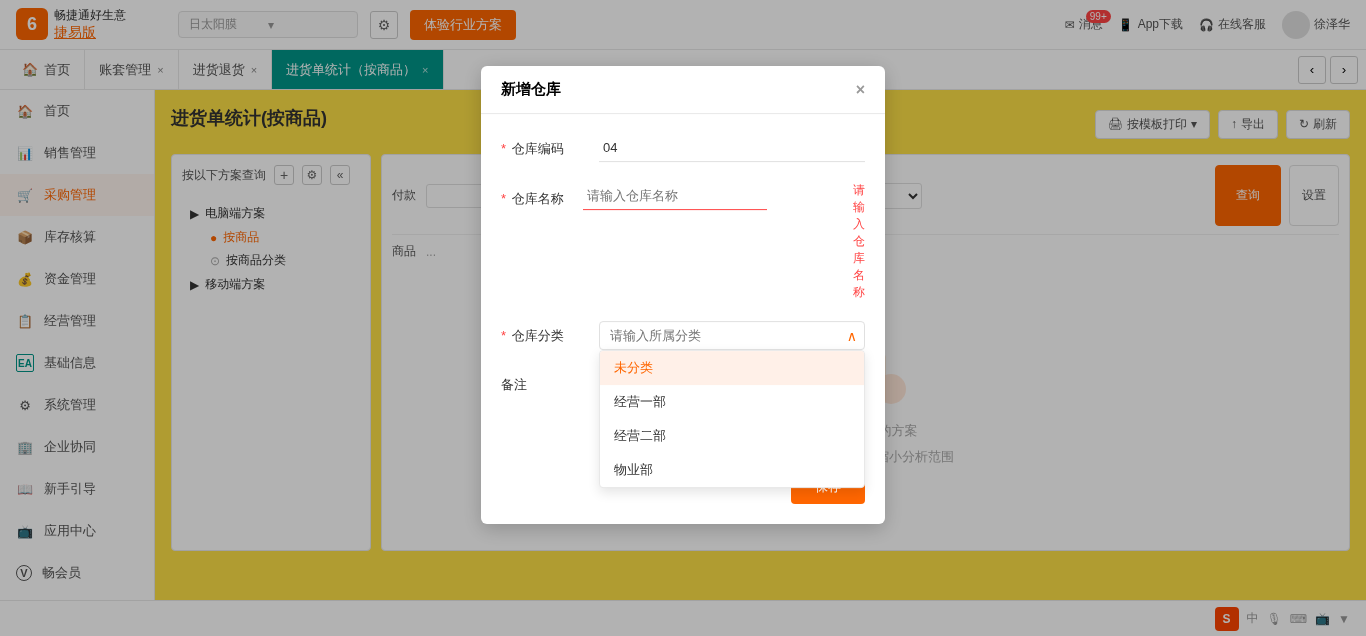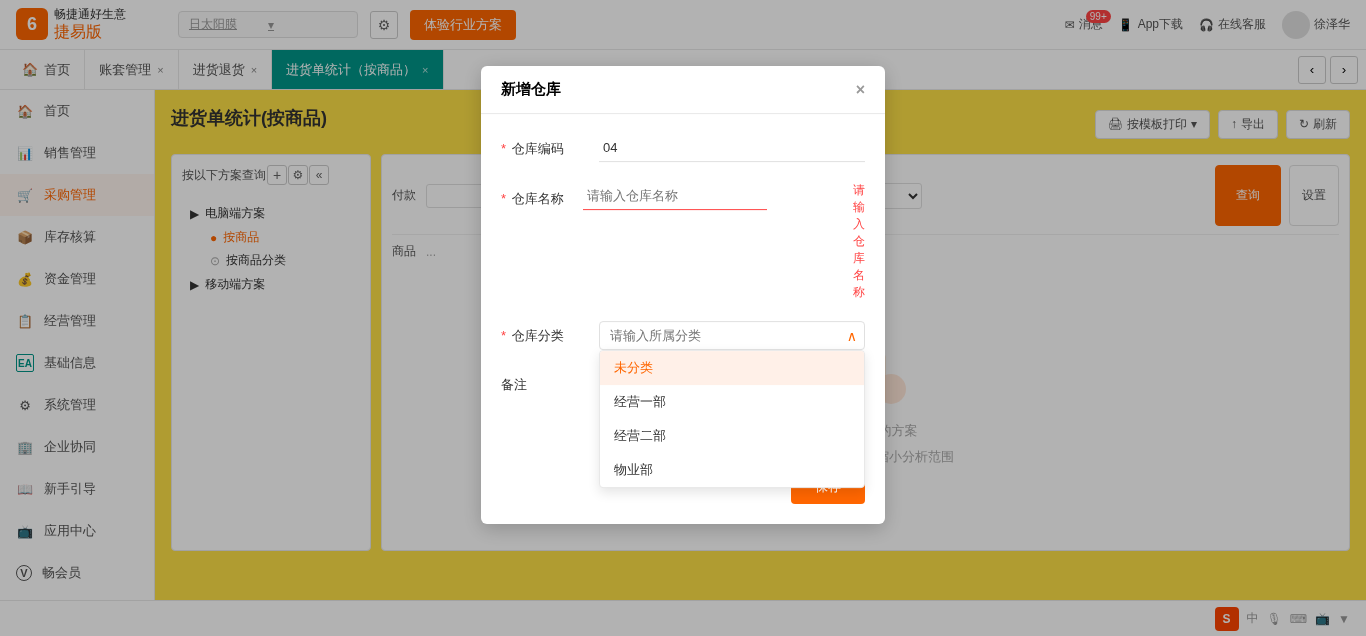--- a/index.html
+++ b/index.html
@@ -14,26 +14,26 @@
     .logo-area {
       display: flex; align-items: center; gap: 6px;
       min-width: 150px;
     }
     .logo-icon {
       width: 32px; height: 32px; background: #ff6600;
       border-radius: 6px; display: flex; align-items: center; justify-content: center;
       color: #fff; font-size: 18px; font-weight: bold;
     }
     .logo-text { font-size: 12px; color: #333; line-height: 1.4; }
-    .logo-sub { font-size: 16px; color: #ff6600; }
+    .logo-sub { font-size: 14px; color: #ff6600; text-decoration: underline; }
     .header-search {
       display: flex; align-items: center; border: 1px solid #e0e0e0;
       border-radius: 4px; padding: 4px 10px; min-width: 180px; background: #f9f9f9;
     }
-    .header-search span { color: #999; font-size: 12px; flex: 1; text-decoration: underline; }
+    .header-search span { color: #999; font-size: 12px; flex: 1; }
     .header-actions { display: flex; align-items: center; gap: 16px; margin-left: auto; }
     .btn-trial {
       background: #ff6600; color: #fff; border: none; border-radius: 4px;
       padding: 6px 14px; cursor: pointer; font-size: 13px;
     }
     .header-icon-item { display: flex; align-items: center; gap: 4px; color: #555; font-size: 12px; cursor: pointer; position: relative; }
     .badge {
       background: #ff4444; color: #fff; font-size: 10px;
       border-radius: 8px; padding: 1px 4px; position: absolute; top: -6px; right: -8px;
     }
@@ -307,21 +307,21 @@
           <button class="toolbar-btn">
             <span>↻</span>
             <span>刷新</span>
           </button>
         </div>
       </div>
 
       <div style="display:flex;gap:10px;">
 
         <div style="width:200px;background:#fff;border:1px solid #e8e8e8;border-radius:4px;padding:10px;">
-          <div style="display:flex;align-items:center;gap:1px;margin-bottom:8px;">
+          <div style="display:flex;align-items:center;gap:8px;margin-bottom:8px;">
             <span style="font-size:12px;color:#555;">按以下方案查询</span>
             <button class="add-btn-sm">+</button>
             <button class="settings-btn-sm">⚙</button>
             <button class="settings-btn-sm">«</button>
           </div>
           <div class="tree-area">
             <div class="tree-node">
               <span>▶</span>
               <span>电脑端方案</span>
             </div>

